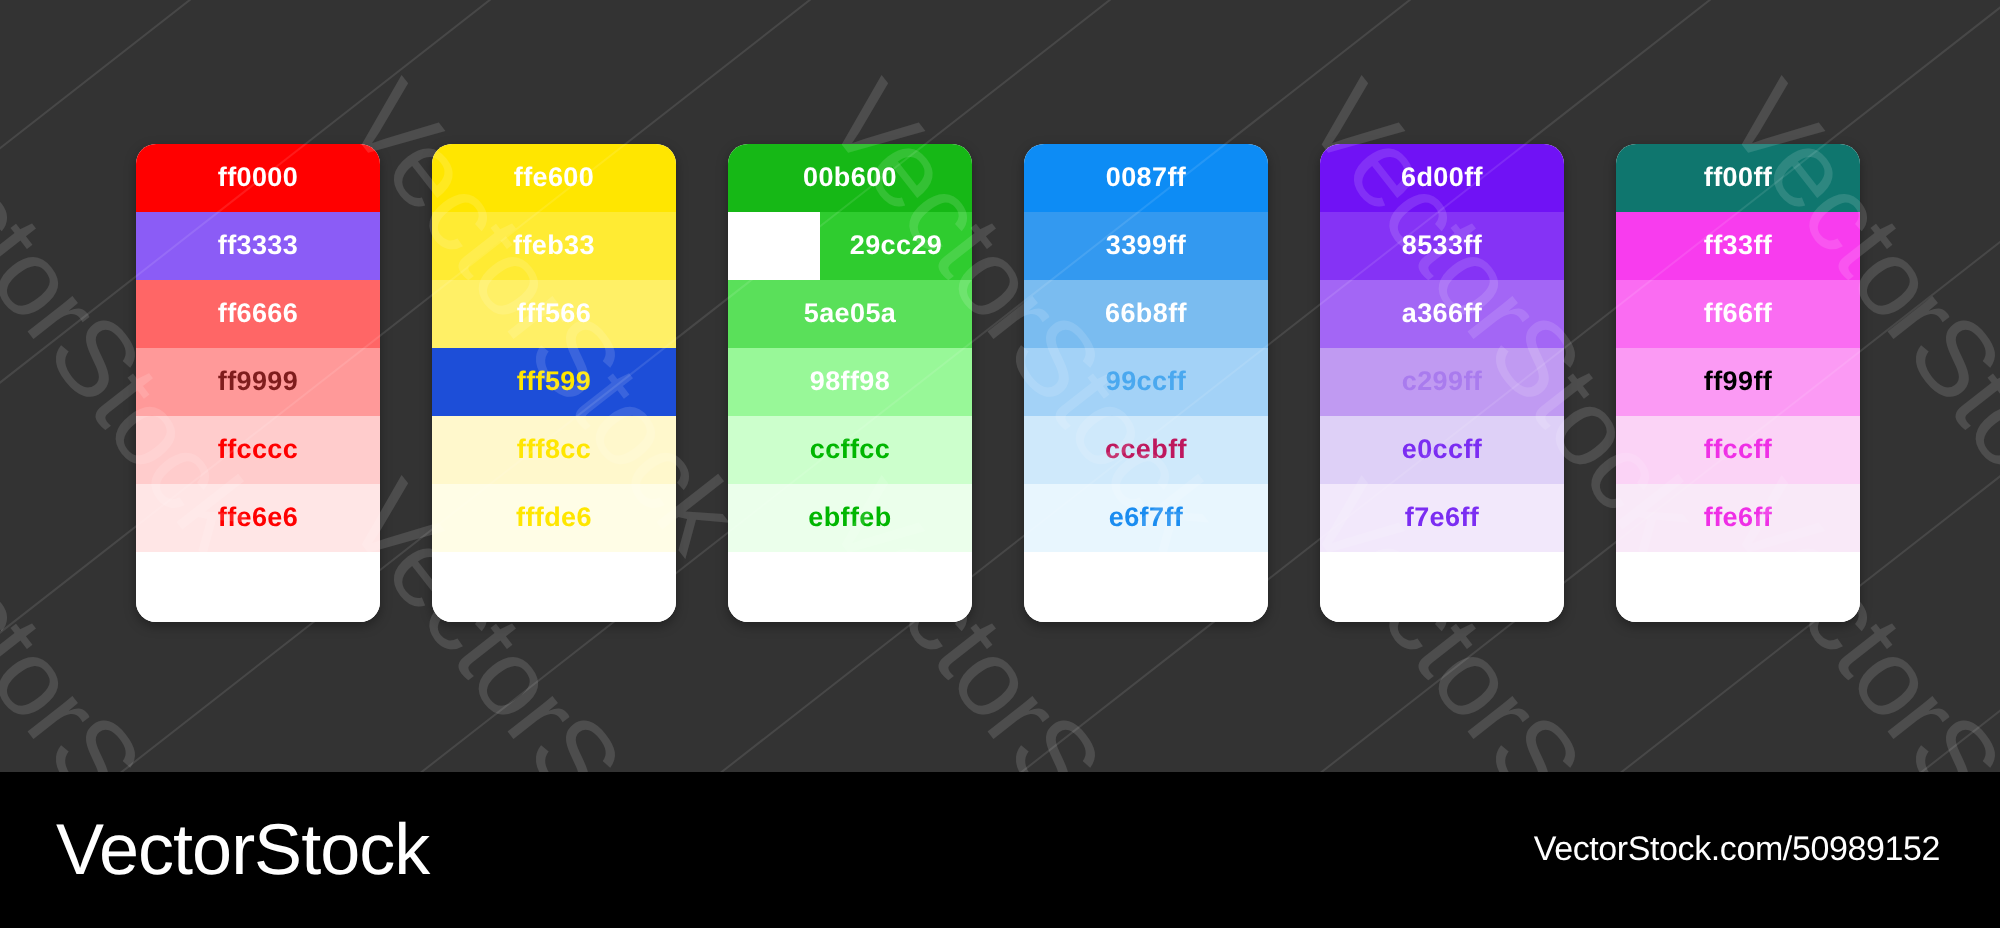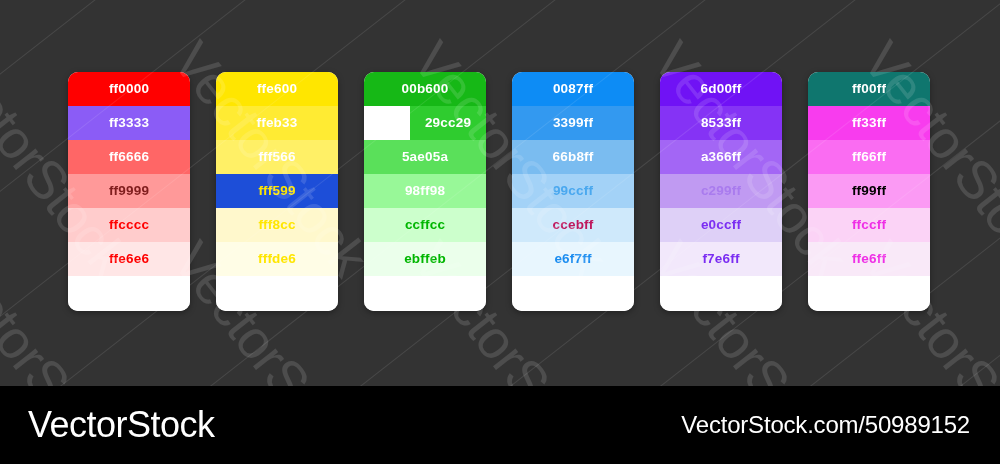--- a/index.html
+++ b/index.html
@@ -98,21 +98,21 @@
     padding: 0 30px 0 28px;
   }
   #footer-brand {
     color: #ffffff;
     font-size: 36px;
     font-weight: 400;
     letter-spacing: -0.5px;
   }
   #footer-url {
     color: #ffffff;
-    font-size: 24px;
+    font-size: 17px;
     font-weight: 400;
     letter-spacing: -0.2px;
   }
 </style>
 </head>
 <body>
 
 <div id="watermark-layer">
     <div class="wm-line" style="left: -560px; top: 386px;"></div>
     <div class="wm-line" style="left: -400px; top: 386px;"></div>

